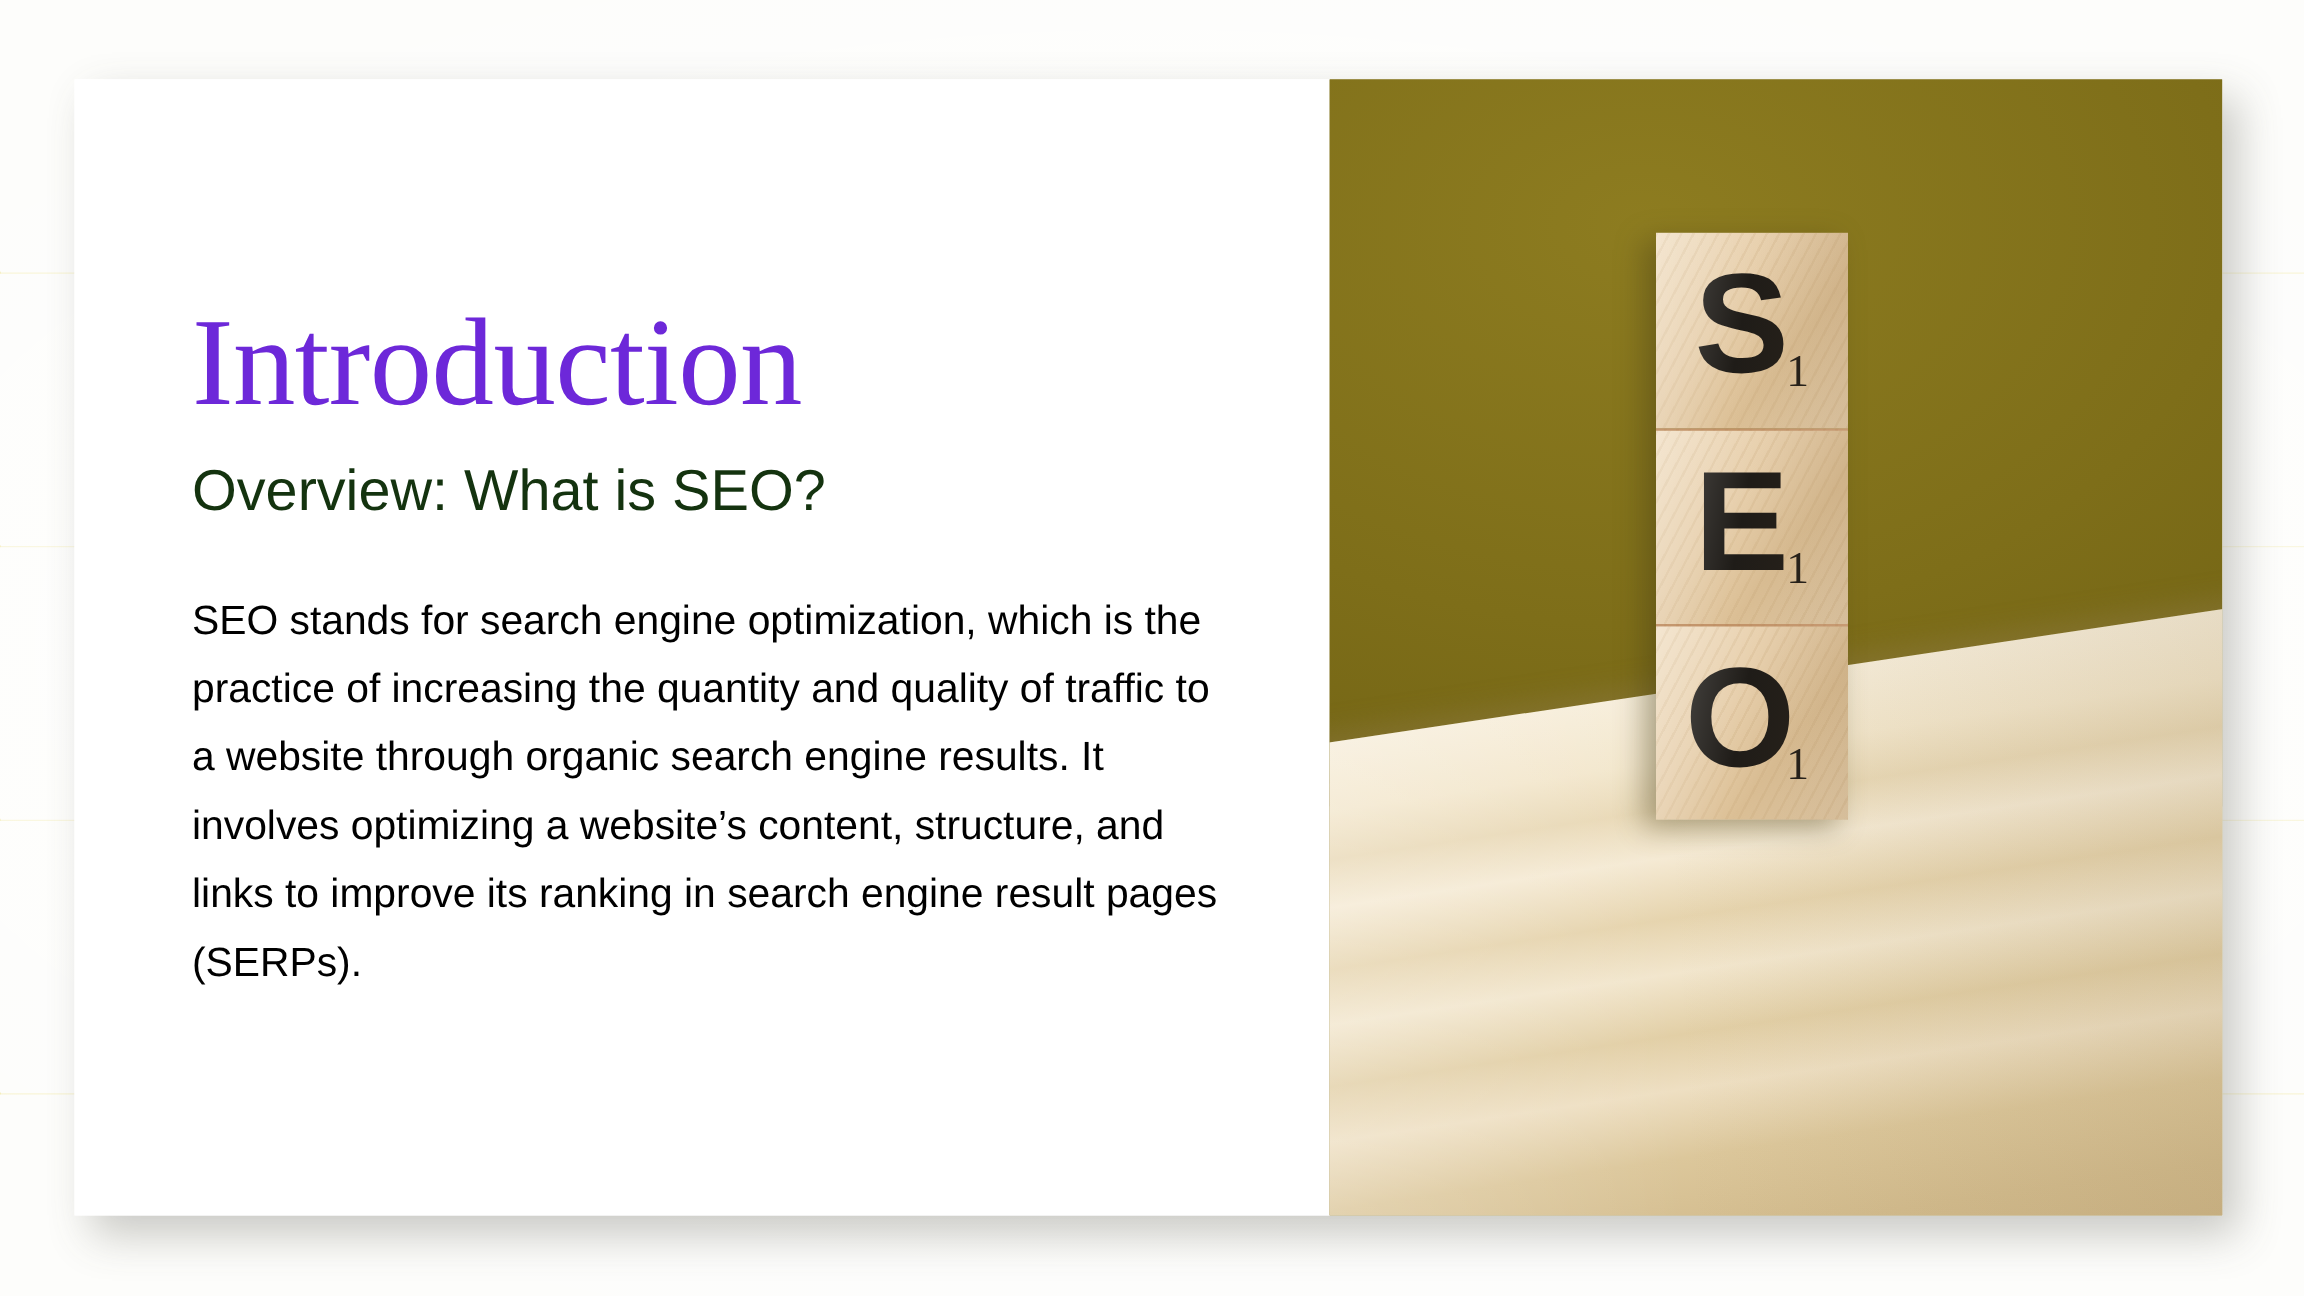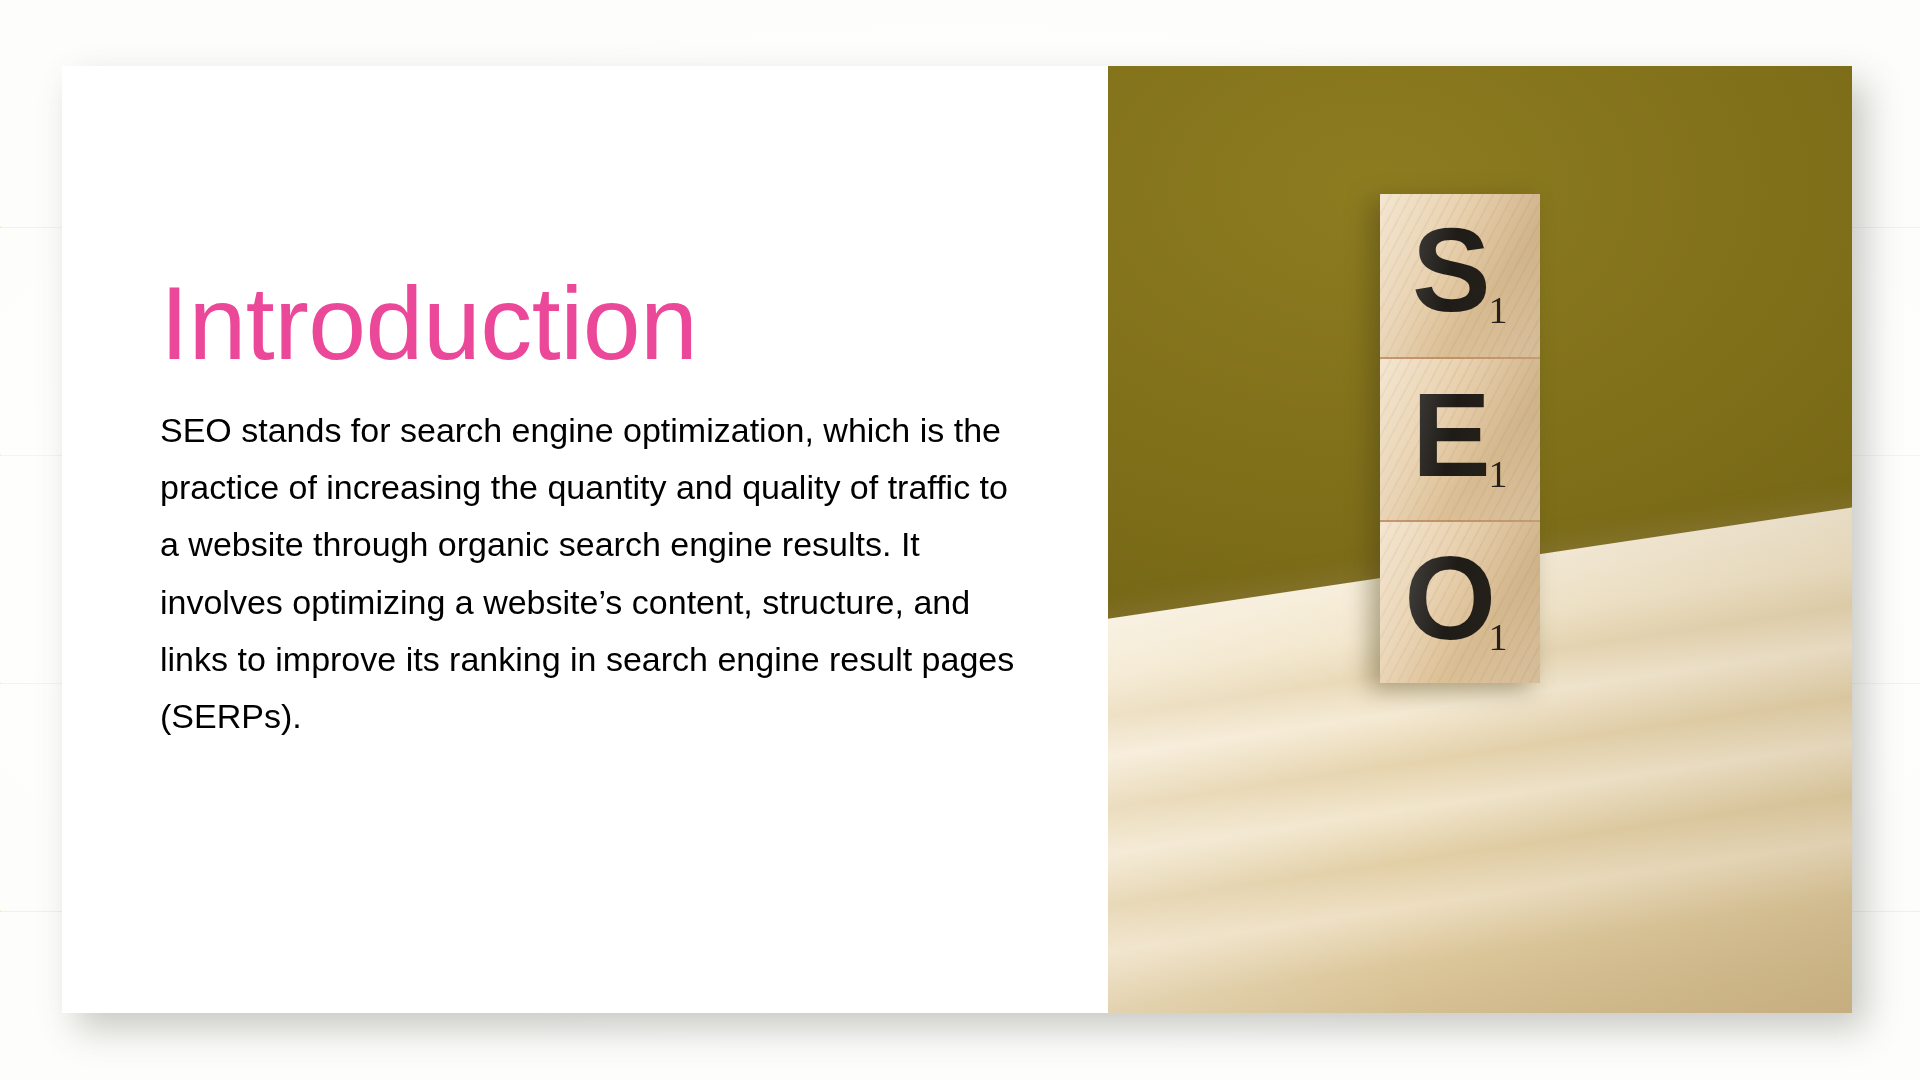--- a/index.html
+++ b/index.html
@@ -52,29 +52,28 @@
   
   .text-col {
     width: 1046px;
     flex: 0 0 1046px;
     background: #ffffff;
     padding: 182px 0 0 98px;
     position: relative;
   }
 
   .slide-title {
-    font-family: Liberation Sans, sans-serif;
+    font-family: Liberation Serif, serif;
     font-size: 104px;
     line-height: 1.06;
     font-weight: 400;
     letter-spacing: -0.5px;
-    color: #ec4899;
+    color: #6d28d9;
     margin-bottom: 24px;
     white-space: nowrap;
-    margin-top: 20px;
   }
 
   .slide-subtitle {
     font-family: "Liberation Sans", sans-serif;
     font-size: 48px;
     line-height: 1.18;
     font-weight: 400;
     color: #14330f;
     margin-bottom: 50px;
     white-space: nowrap;
@@ -216,20 +215,21 @@
 </head>
 <body>
 
 <div class="page-backdrop"></div>
 
 <div class="slide-card">
 
   <div class="text-col">
     <div class="slide-title">Introduction</div>
 
+    <div class="slide-subtitle">Overview: What is SEO?</div>
 
     <div class="slide-body">SEO stands for search engine optimization, which is the practice of increasing the quantity and quality of traffic to a website through organic search engine results. It involves optimizing a website’s content, structure, and links to improve its ranking in search engine result pages (SERPs).</div>
   </div>
 
   <div class="photo-panel">
     <div class="photo-wall"></div>
     <div class="photo-table"></div>
     <div class="photo-table-shadow"></div>
 
     <div class="photo-plank">

